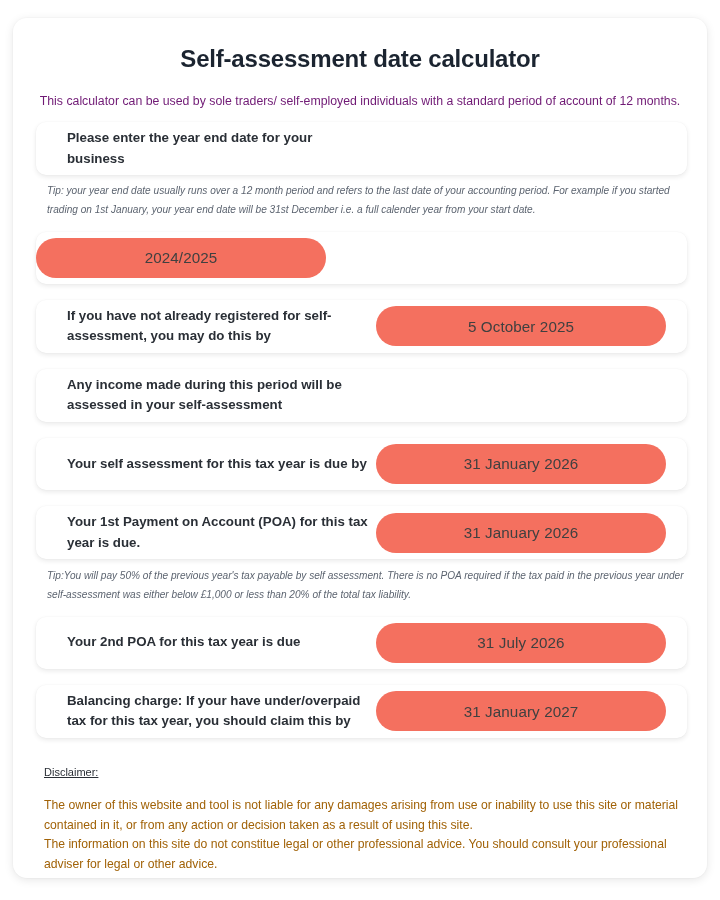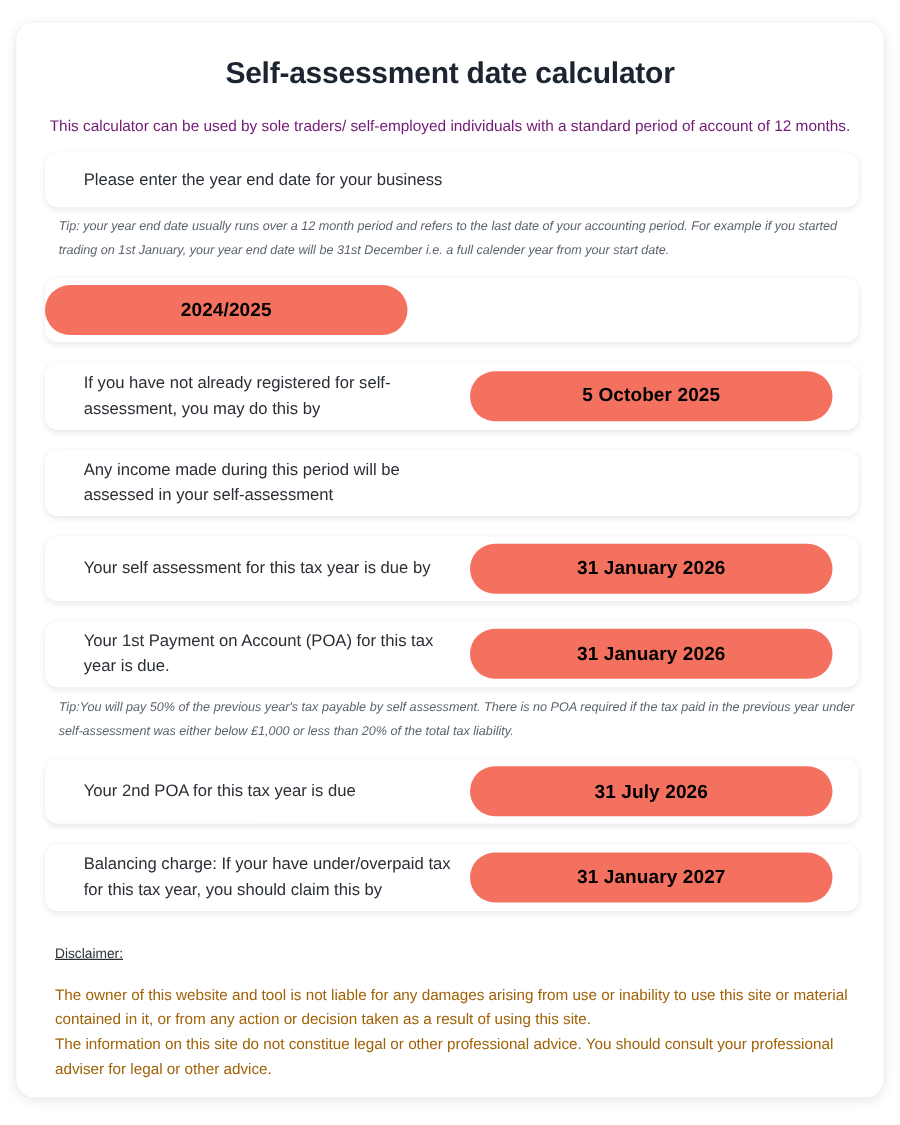--- a/index.html
+++ b/index.html
@@ -81,37 +81,38 @@
   }
 
   .row-label {
     flex: 0 0 340px;
     padding-left: 31px;
     padding-right: 6px;
     font-size: 13.3px;
     color: #2a2f36;
     line-height: 1.55;
     box-sizing: border-box;
+    font-weight: bold;
   }
 
   .row-value-wrap {
     flex: 1 1 auto;
     display: flex;
     justify-content: flex-start;
     padding-right: 9px;
   }
 
   .pill {
     width: 290px;
     height: 40px;
     border-radius: 20px;
     background: #F4705F;
-    color: #000000;
+    color: #404040;
     font-size: 15.2px;
-    font-weight: bold;
+    font-weight: normal;
     display: flex;
     align-items: center;
     justify-content: center;
     text-align: center;
     box-sizing: border-box;
     letter-spacing: 0.1px;
   }
 
   .pill.wide-text { font-size: 14.6px; }
 

